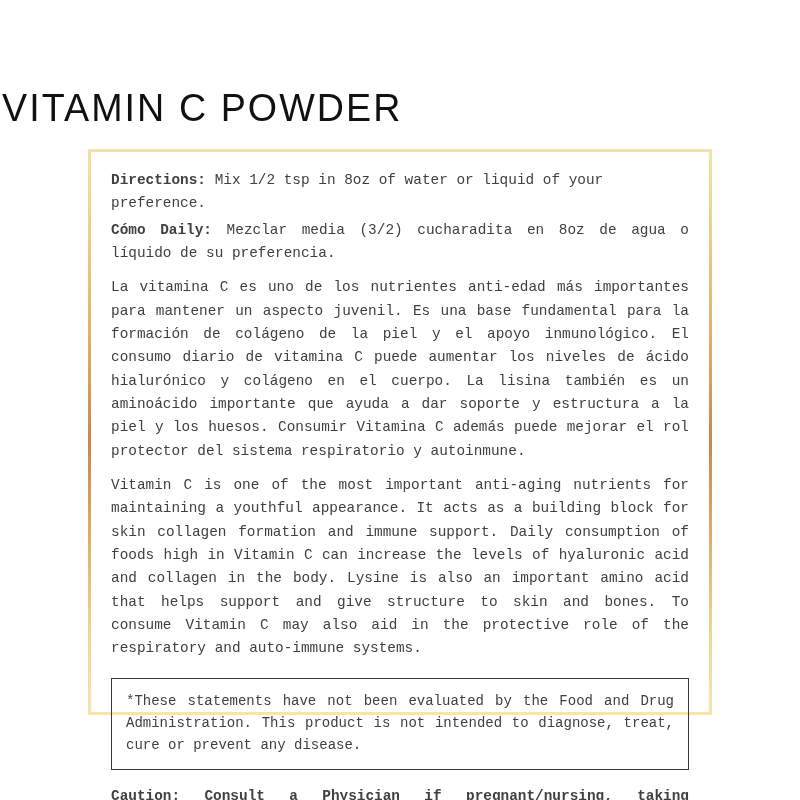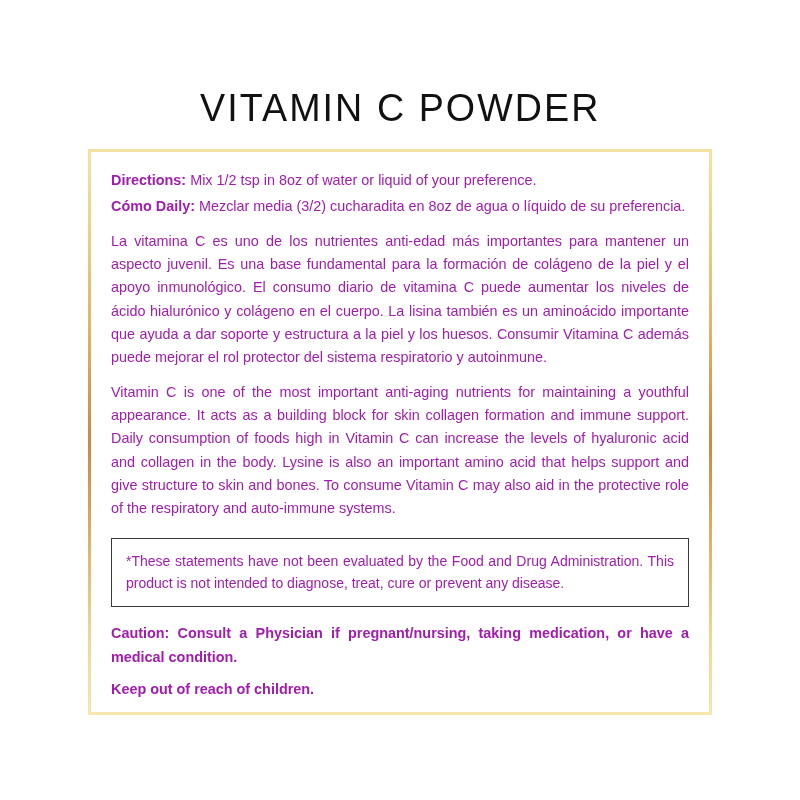--- a/index.html
+++ b/index.html
@@ -23,21 +23,20 @@
     background: #ffffff;
     position: relative;
   }
 
   
   .title-wrap {
     position: absolute;
     top: 64px;
     left: 0;
     width: 800px;
-    text-align: center;
   }
   .product-title {
     display: inline-block;
     font-family: "Liberation Sans", sans-serif;
     font-size: 38px;
     font-weight: 300;
     letter-spacing: 2.1px;
     color: #111111;
     line-height: 1;
     white-space: nowrap;
@@ -67,24 +66,24 @@
     background: #ffffff;
     width: 100%;
     height: 100%;
     box-sizing: border-box;
     padding: 17px 20px 14px 20px;
     position: relative;
   }
 
   
   .body-text {
-    font-family: Liberation Sans, sans-serif;
+    font-family: Liberation Mono, monospace;
     font-size: 14.4px;
     line-height: 1.62;
-    color: #a21caf;
+    color: #404040;
     margin: 0;
     text-align: justify;
     text-justify: inter-word;
     -webkit-hyphens: none;
     hyphens: none;
   }
   .body-text.left-aligned {
     text-align: left;
   }
   .lead {

